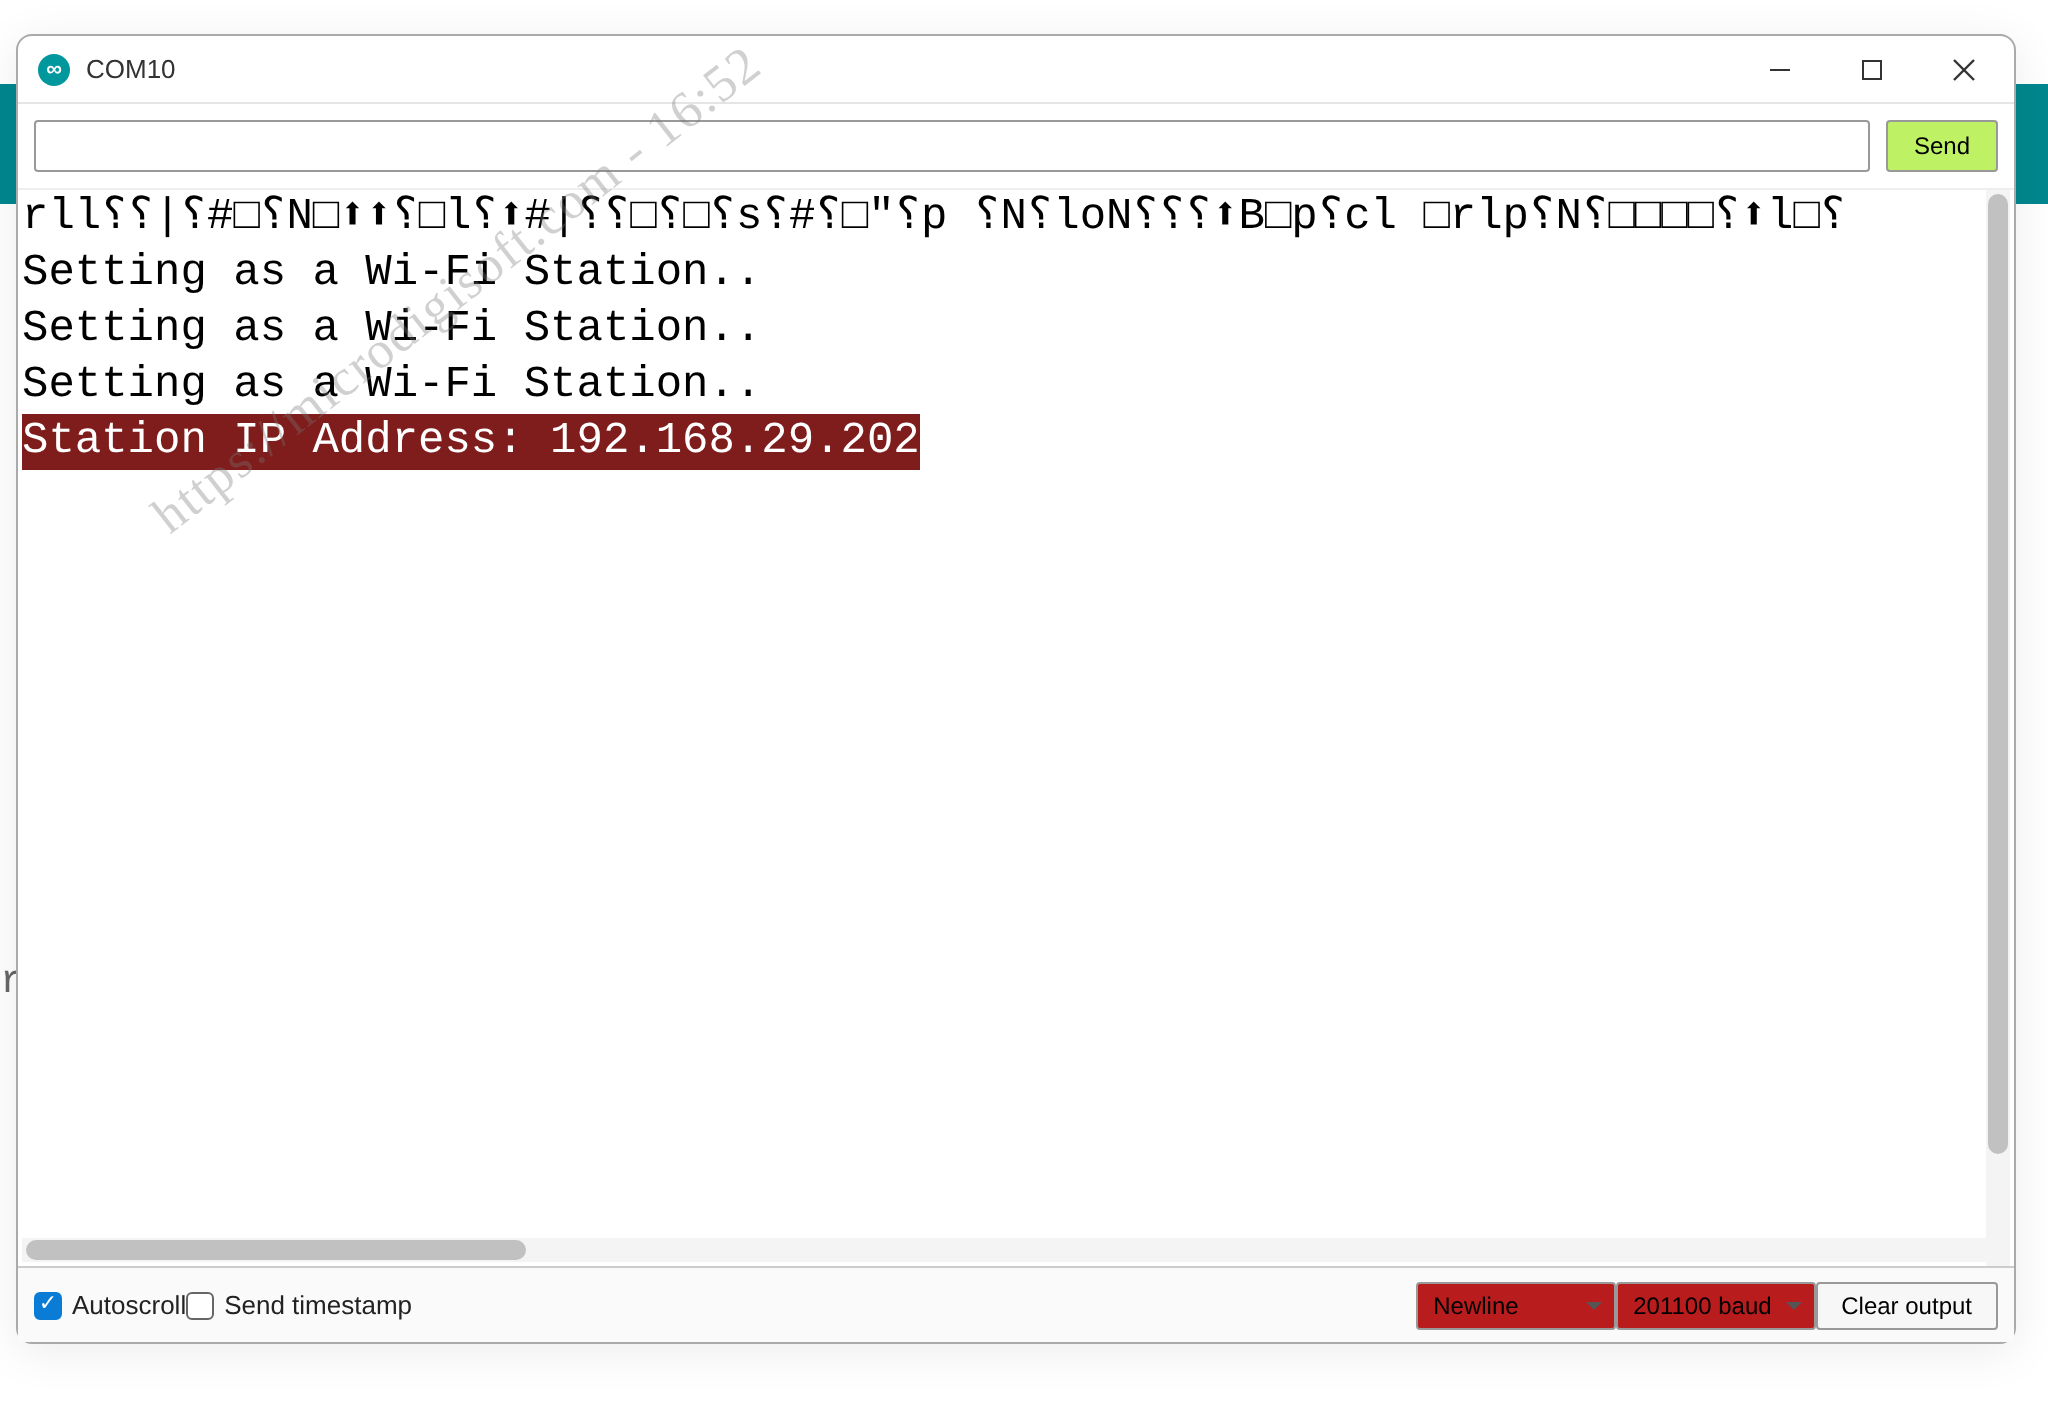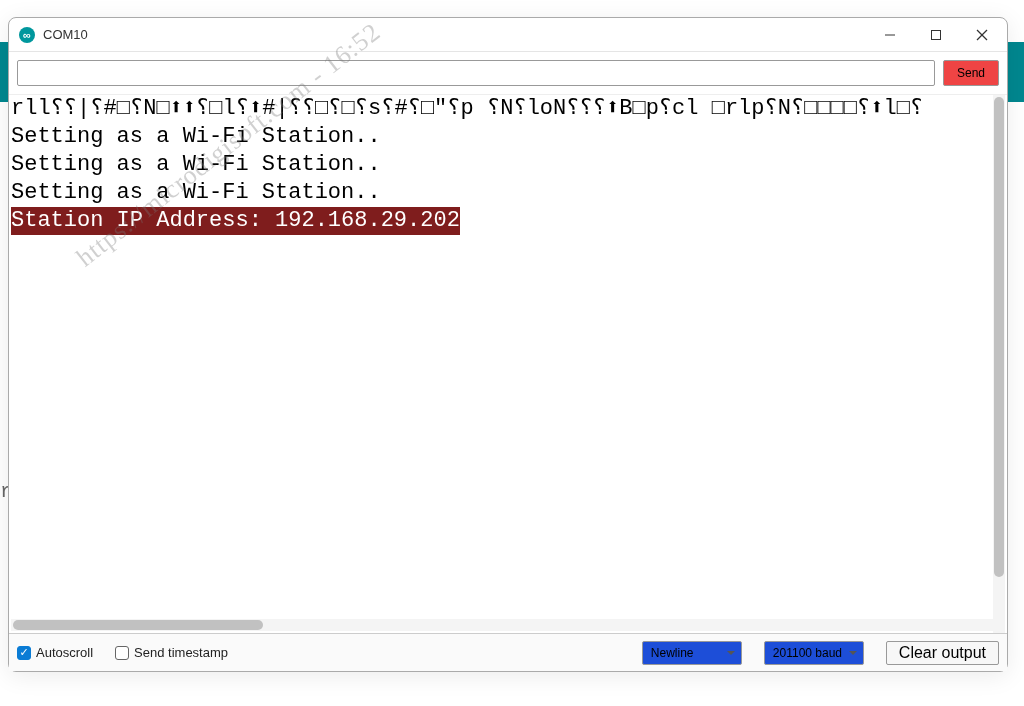--- a/index.html
+++ b/index.html
@@ -88,21 +88,21 @@
       border-radius: 2px;
       padding: 0 6px;
       font-size: 13px;
       background: #fff;
     }
     .send-btn {
       width: 56px;
       height: 26px;
       border: 1px solid #999;
       border-radius: 2px;
-      background: #ef4444;
+      background: #bef264;
       font-size: 12px;
       cursor: default;
     }
     .output-wrap {
       flex: 1;
       position: relative;
       overflow: hidden;
       border-top: 1px solid #eee;
     }
     .output {
@@ -157,21 +157,21 @@
       height: 10px;
       background: #c1c1c1;
       border-radius: 5px;
     }
     .statusbar {
       height: 38px;
       border-top: 1px solid #ccc;
       display: flex;
       align-items: center;
       padding: 0 8px;
-      gap: 22px;
+      gap: 0;
       background: #fafafa;
     }
     .chk {
       display: flex;
       align-items: center;
       gap: 5px;
       font-size: 13px;
       color: #222;
     }
     .checkbox {
@@ -192,21 +192,21 @@
       content: "✓";
       color: #fff;
       font-size: 11px;
       line-height: 1;
     }
     .spacer { flex: 1; }
     .select {
       height: 24px;
       border: 1px solid #999;
       border-radius: 2px;
-      background: #1d4ed8;
+      background: #b91c1c;
       font-size: 12px;
       display: flex;
       align-items: center;
       padding: 0 18px 0 8px;
       position: relative;
       min-width: 100px;
     }
     .select::after {
       content: "";
       position: absolute;
@@ -217,21 +217,21 @@
       border-right: 4px solid transparent;
       border-top: 4px solid #555;
       transform: translateY(-50%);
     }
     .clear-btn {
       height: 24px;
       padding: 0 12px;
       border: 1px solid #999;
       border-radius: 2px;
       background: #f7f7f7;
-      font-size: 16px;
+      font-size: 12px;
     }
     .watermark {
       position: absolute;
       pointer-events: none;
       color: rgba(120,120,120,0.35);
       font-family: Georgia, serif;
       font-size: 26px;
       transform: rotate(-38deg);
       top: 130px;
       left: 40px;

